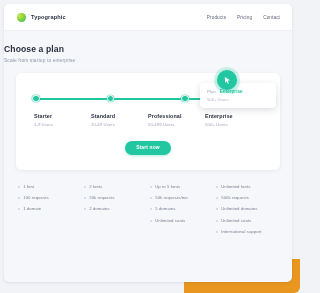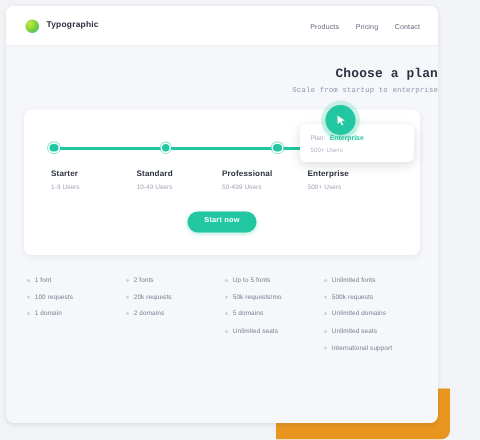--- a/index.html
+++ b/index.html
@@ -34,21 +34,21 @@
   .logo-dot{
     width:9px;height:9px;border-radius:50%;
     background:radial-gradient(circle at 32% 32%,#c9e84a 0%,#8dd433 42%,#16b981 100%);
     flex:none;
   }
   .brand-name{font-size:5.6px;font-weight:700;color:#2b3040;letter-spacing:.15px;}
   .nav{margin-left:auto;margin-right:12px;display:flex;gap:11px;}
   .nav-link{font-size:4.7px;color:#61667a;letter-spacing:.1px;}
 
   
-  .hero{text-align:right;padding-top:13px;font-family:Liberation Mono, monospace;}
+  .hero{text-align:left;padding-top:13px;}
   .hero-title{font-size:8.6px;font-weight:700;color:#2b3040;letter-spacing:.1px;}
   .hero-sub{font-size:4.9px;color:#9298ab;margin-top:4px;letter-spacing:.1px;}
 
   
   .card{
     position:relative;margin:10px 12px 0 12px;background:#ffffff;
     border-radius:5px;padding:22px 0 15px 0;
     box-shadow:0 1px 4px rgba(30,35,60,.07);
   }
   .track-wrap{position:relative;height:9px;margin:0 20px;}

